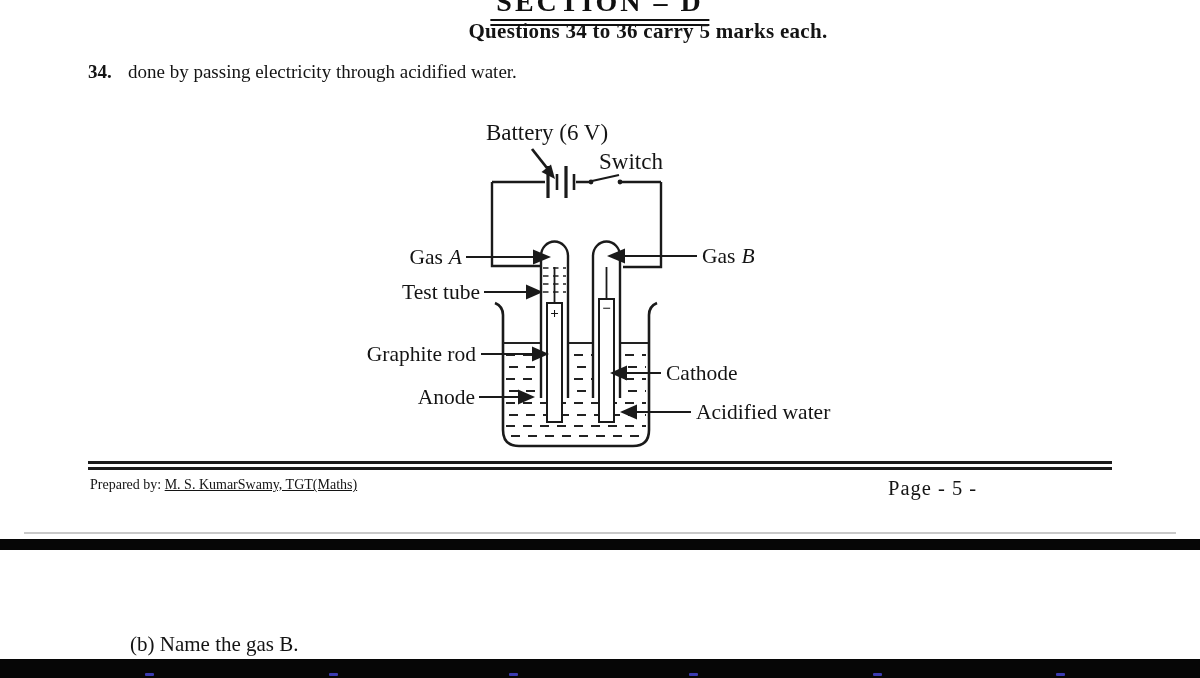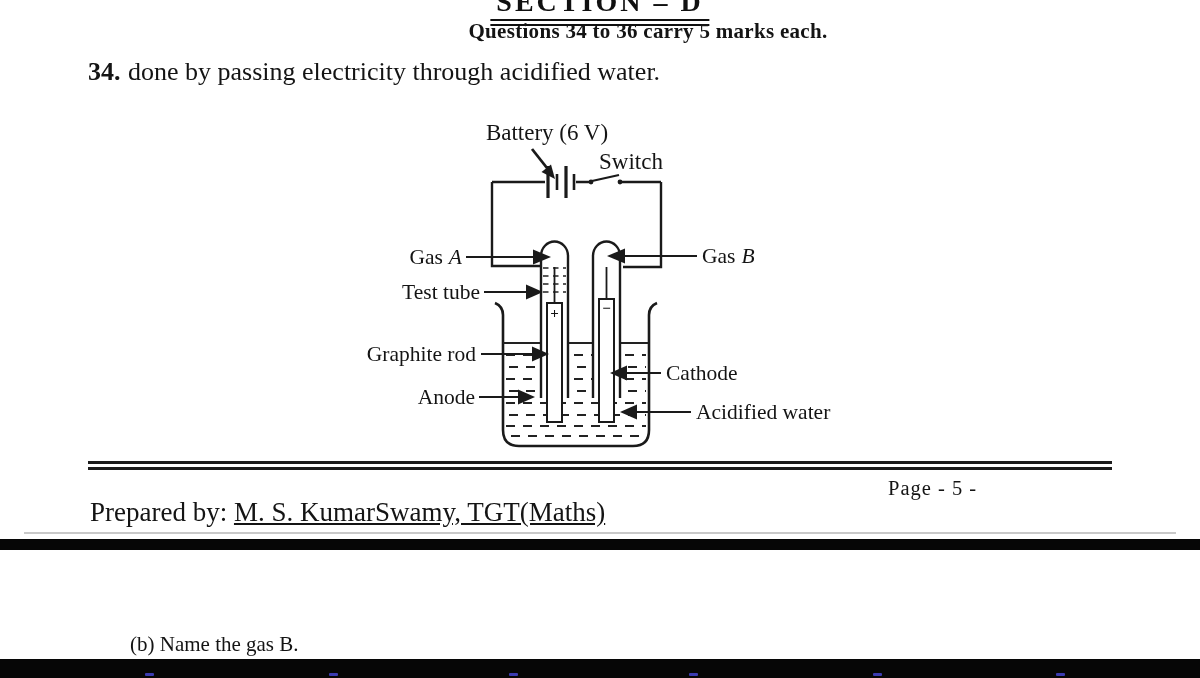--- a/index.html
+++ b/index.html
@@ -12,32 +12,32 @@
   .section-title {
     position:absolute; top:-14px; left:50%; transform:translateX(-50%);
     font-weight:bold; font-size:28px; letter-spacing:3px; white-space:nowrap;
     border-bottom:7px double #101010; padding:0 6px 1px 6px; color:#101010;
   }
   .subtitle {
     position:absolute; top:19px; left:0; width:100%; text-align:center;
     font-weight:bold; font-size:21px; letter-spacing:0.3px;padding-left:48px;
   }
 
-  .question { position:absolute; top:58px; left:88px; width:1012px; font-size:26px; line-height:28px; }
+  .question { position:absolute; top:58px; left:88px; width:1012px; font-size:19px; line-height:28px; }
   .qnum { position:absolute; left:0; top:0; font-weight:bold; }
   .qtext { margin-left:40px; }
 
   .diagram { position:absolute; left:335px; top:115px; }
   .diagram text { font-family:"Liberation Serif","DejaVu Serif",serif; fill:#141414; }
 
   .footer-rule {
     position:absolute; top:461px; left:88px; width:1024px; height:3px;
     border-top:3px solid #1c1c1c; border-bottom:3px solid #1c1c1c;
   }
-  .footer-left { position:absolute; top:477px; left:90px; font-size:27px;margin-top:20px; }
+  .footer-left { position:absolute; top:477px; left:90px; font-size:14px; }
   .plink { text-decoration:underline; color:#141414; cursor:pointer; }
   .footer-right { position:absolute; top:477px; left:888px; font-size:20.5px; letter-spacing:1px; }
 
   .gray-line { position:absolute; top:532px; left:24px; width:1152px; height:2px; background:#c9c9c9; }
   .bar { position:absolute; left:0; width:1200px; background:#060606; }
   .bar1 { top:539px; height:11px; }
   .bar2 { top:659px; height:19px; }
   .bm { position:absolute; bottom:2px; width:9px; height:3px; background:#3b3bb0; border-radius:1px; }
 
   .subq { position:absolute; left:130px; font-size:21px; }

